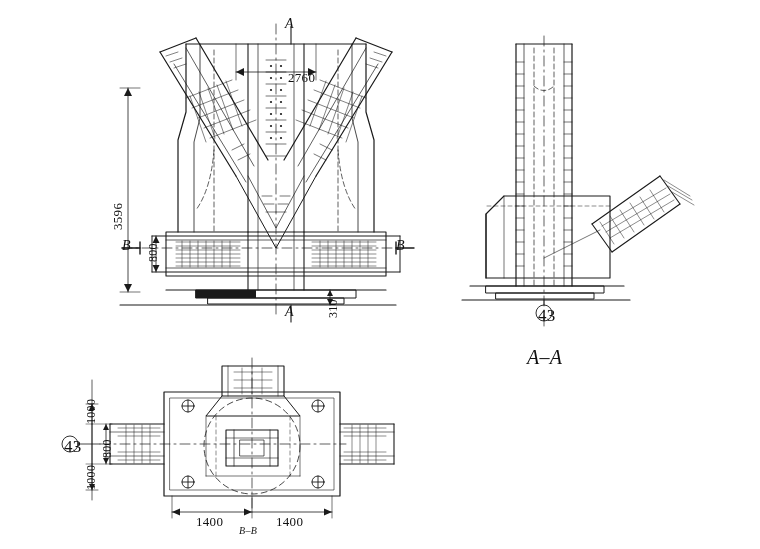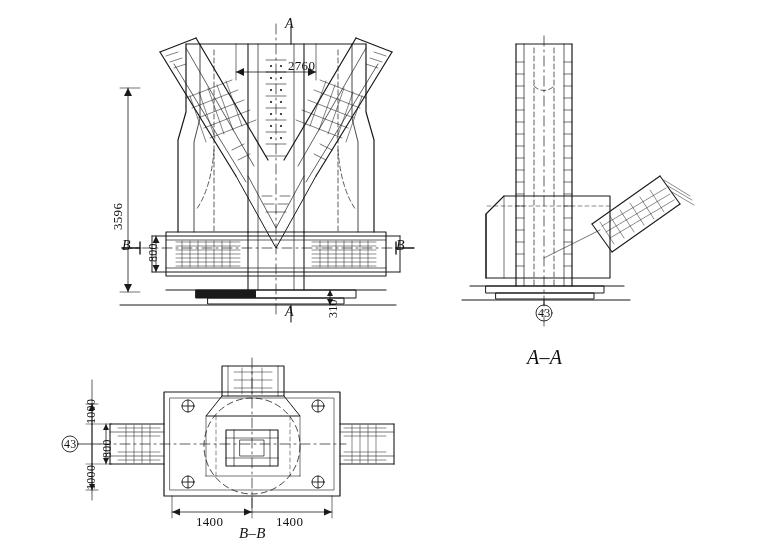--- a/index.html
+++ b/index.html
@@ -15,21 +15,21 @@
   svg{display:block;}
   .lbl{
     position:absolute;
     font-family:"Liberation Serif", serif;
     font-size:13px;
     color:#111;
     white-space:nowrap;
     letter-spacing:0.3px;
   }
   .lbl.small{font-size:12px;}
-  .lbl.tiny{font-size:12px;}
+  .lbl.tiny{font-size:17px;}
   .lbl.ital{font-style:italic;font-size:14px;}
   .rot{transform:rotate(-90deg);transform-origin:left top;}
 </style>
 </head>
 <body>
 
 <div class="sheet">
 
 <svg width="760" height="549" viewBox="0 0 760 549">
   <g stroke="#1a1a1a" fill="none" stroke-width="1" stroke-linecap="round" stroke-linejoin="round">
@@ -452,30 +452,30 @@
       <line x1="252" y1="496" x2="252" y2="518" stroke-width="0.6"></line>
     </g>
   </g>
 </svg>
 
 <div class="lbl ital" style="left:285px;top:16px;">A</div>
 <div class="lbl ital" style="left:285px;top:304px;">A</div>
 <div class="lbl ital" style="left:122px;top:238px;">B</div>
 <div class="lbl ital" style="left:396px;top:238px;">B</div>
 
-<div class="lbl" style="left:288px;top:58px;">2760</div>
+<div class="lbl" style="left:288px;top:70px;">2760</div>
 
 <div class="lbl rot" style="left:110px;top:230px;">3596</div>
 <div class="lbl rot small" style="left:146px;top:262px;">800</div>
 <div class="lbl rot small" style="left:326px;top:318px;">310</div>
 
 <div class="lbl ital" style="left:527px;top:346px;font-size:20px;">A–A</div>
 <div class="lbl tiny" style="left:538px;top:306px;">43</div>
 
-<div class="lbl ital" style="left:239px;top:525px;font-size:15px;font-style:italic;">B–B</div>
+<div class="lbl ital" style="left:239px;top:525px;font-size:10px;font-style:italic;">B–B</div>
 <div class="lbl tiny" style="left:64px;top:437px;">43</div>
 
 <div class="lbl rot small" style="left:84px;top:424px;">1000</div>
 <div class="lbl rot small" style="left:100px;top:458px;">800</div>
 <div class="lbl rot small" style="left:84px;top:490px;">1000</div>
 
 <div class="lbl" style="left:196px;top:514px;">1400</div>
 <div class="lbl" style="left:276px;top:514px;">1400</div>
 
 </div>

